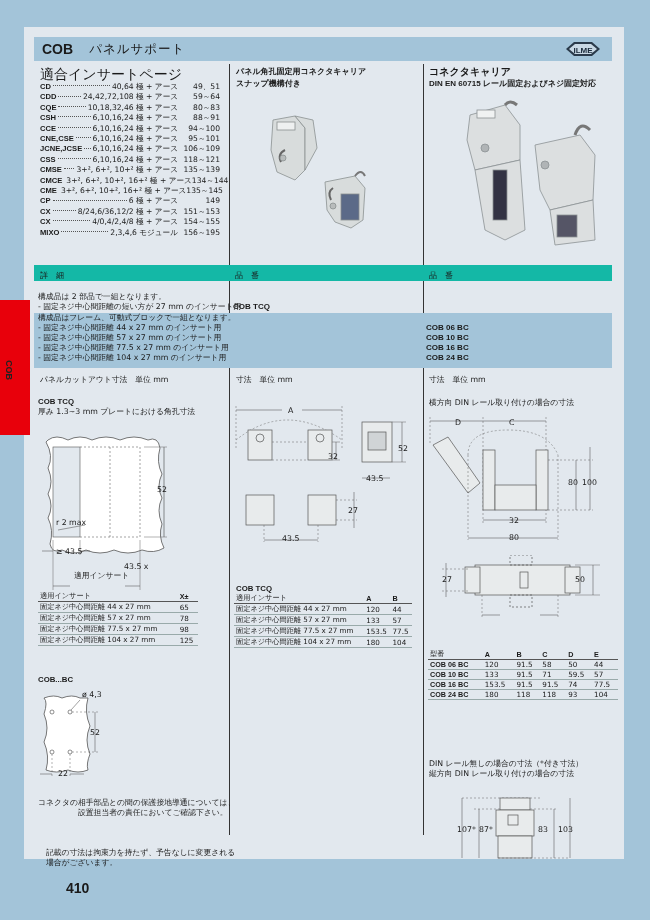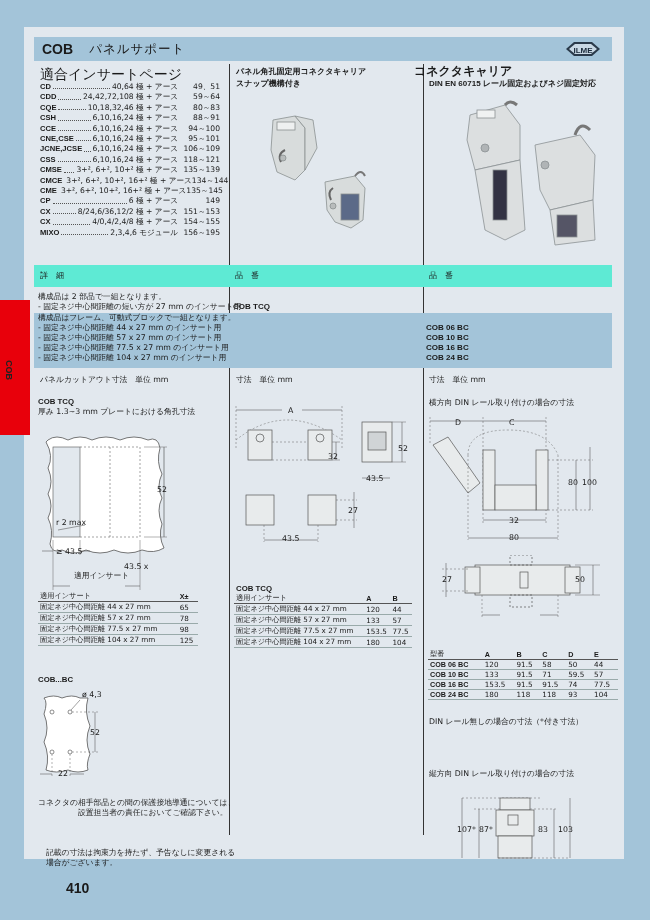--- a/index.html
+++ b/index.html
@@ -7,26 +7,26 @@
   body { background: #a3c4d9; font-family: "DejaVu Sans", "Liberation Sans", sans-serif; color: #1a1a1a; position: relative; }
   .page { position: absolute; left: 24px; top: 27px; width: 600px; height: 832px; background: #e2e8ee; }
   .title-bar { position: absolute; left: 10px; top: 10px; width: 578px; height: 24px; background: #a3c4d9; display: flex; align-items: center; }
   .title-code { font-family: "Liberation Sans", sans-serif; font-weight: bold; font-size: 14px; margin-left: 8px; }
   .title-text { font-size: 12.5px; margin-left: 16px; letter-spacing: 1px; }
   .logo { position: absolute; right: 12px; top: 4px; width: 34px; height: 16px; }
   .vline { position: absolute; width: 1px; background: #333; }
   .bold { font-weight: bold; font-family: "Liberation Sans", sans-serif; }
   .compat-head { position: absolute; left: 40px; top: 66px; width: 180px; display:flex; justify-content: flex-start; font-size: 14px; }
   .compat-list { position: absolute; left: 40px; top: 82px; width: 180px; }
-  .compat-row { display: flex; font-size: 7.6px; line-height: 10.4px; white-space: nowrap; }
+  .compat-row { display: flex; font-size: 7.6px; line-height: 10.4px; white-space: nowrap; align-items: center; }
   .compat-row .code { font-weight: bold; font-family: "Liberation Sans", sans-serif; }
   .compat-row .dots { flex: 1; border-bottom: 1px dotted #555; margin: 0 2px 3px 2px; }
   .compat-row .poles { }
   .compat-row .page-ref { width: 42px; text-align: right; }
-  .hdr-band { position: absolute; left: 34px; top: 265px; width: 578px; height: 22px; background: #5eead4; }
+  .hdr-band { position: absolute; left: 34px; top: 265px; width: 578px; height: 16px; background: #14b8a6; }
   .hdr-band span { position: absolute; top: 5px; font-size: 8px; }
   .band2 { position: absolute; left: 34px; top: 313px; width: 578px; height: 55px; background: #a3c4d9; }
   .txt { position: absolute; font-size: 7.8px; line-height: 9.8px; white-space: nowrap; }
   .pn { position: absolute; font-size: 8px; line-height: 9.8px; font-weight: bold; font-family: "Liberation Sans", sans-serif; }
   table.spec { border-collapse: collapse; font-size: 7.2px; }
   table.spec td, table.spec th { text-align: left; padding: 0 2px; height: 9.5px; font-weight: normal; white-space: nowrap; border-bottom: 1px solid #9aa; }
   table.spec th { font-weight: bold; font-family: "Liberation Sans", sans-serif; border-bottom: 1px solid #555; }
   table.spec td.b { font-weight: bold; font-family: "Liberation Sans", sans-serif; }
   .side-tab { position: absolute; left: 0; top: 300px; width: 30px; height: 135px; background: #e8000b; }
   .side-tab span { position: absolute; left: 14px; top: 60px; transform: rotate(90deg); transform-origin: left top; font-weight: bold; font-size: 9px; color: #222; font-family: "Liberation Sans", sans-serif; white-space: nowrap; }
@@ -144,21 +144,21 @@
     <div class="compat-row">
       <span class="code">MIXO</span>
       <span class="dots"></span>
       <span class="poles">2,3,4,6 モジュール</span>
       <span class="page-ref">156～195</span>
     </div>
   </div>
 
 <div class="txt bold" style="left:236px; top:67px; font-size:8px;">パネル角孔固定用コネクタキャリア</div>
 <div class="txt bold" style="left:236px; top:79px; font-size:8px;">スナップ機構付き</div>
-<div class="txt bold" style="left:414px; top:67px; font-size:12px;text-align:right;">コネクタキャリア</div>
+<div class="txt bold" style="left:429px; top:67px; font-size:10px;text-align:right;">コネクタキャリア</div>
 <div class="txt bold" style="left:429px; top:79px; font-size:8px;">DIN EN 60715 レール固定およびネジ固定対応</div>
 
 <svg style="left:255px; top:110px;" width="130" height="120" viewBox="0 0 130 120">
   <g fill="#d8dcdc" stroke="#8a9090" stroke-width="0.8">
     <polygon points="18,10 40,6 50,18 50,60 40,70 22,62 16,40"></polygon>
     <polygon points="40,6 58,10 62,38 50,60 50,18"></polygon>
     <rect x="22" y="12" width="18" height="8" fill="#eef0f0"></rect>
     <path d="M30,40 q-8,4 -4,12" fill="none" stroke="#666" stroke-width="2"></path>
     <circle cx="28" cy="48" r="3" fill="#b8bcbc"></circle>
     <polygon points="70,72 100,66 110,78 108,110 96,118 80,112 72,100"></polygon>
@@ -458,21 +458,21 @@
         <td class="b">COB 24 BC</td>
         <td>180</td>
         <td>118</td>
         <td>118</td>
         <td>93</td>
         <td>104</td>
       </tr>
     </tbody>
 </table>
 
-<div class="txt" style="left:429px; top:717px;">DIN レール無しの場合の寸法（*付き寸法）</div>
+<div class="txt" style="left:429px; top:759px;">DIN レール無しの場合の寸法（*付き寸法）</div>
 <div class="txt" style="left:429px; top:769px;">縦方向 DIN レール取り付けの場合の寸法</div>
 <svg style="left:460px; top:795px;" width="120" height="70" viewBox="0 0 120 70">
   <line x1="2" y1="3" x2="80" y2="3" stroke="#666" stroke-dasharray="2,2" stroke-width="0.5"></line>
   <line x1="14" y1="14" x2="60" y2="14" stroke="#666" stroke-dasharray="2,2" stroke-width="0.5"></line>
   <line x1="2" y1="3" x2="2" y2="63" stroke="#444" stroke-width="0.5"></line>
   <line x1="19" y1="14" x2="19" y2="63" stroke="#444" stroke-width="0.5"></line>
   <g fill="#e8ebec" stroke="#555" stroke-width="0.7">
     <rect x="40" y="3" width="30" height="12"></rect>
     <rect x="36" y="15" width="38" height="26"></rect>
     <rect x="38" y="41" width="34" height="22"></rect>

